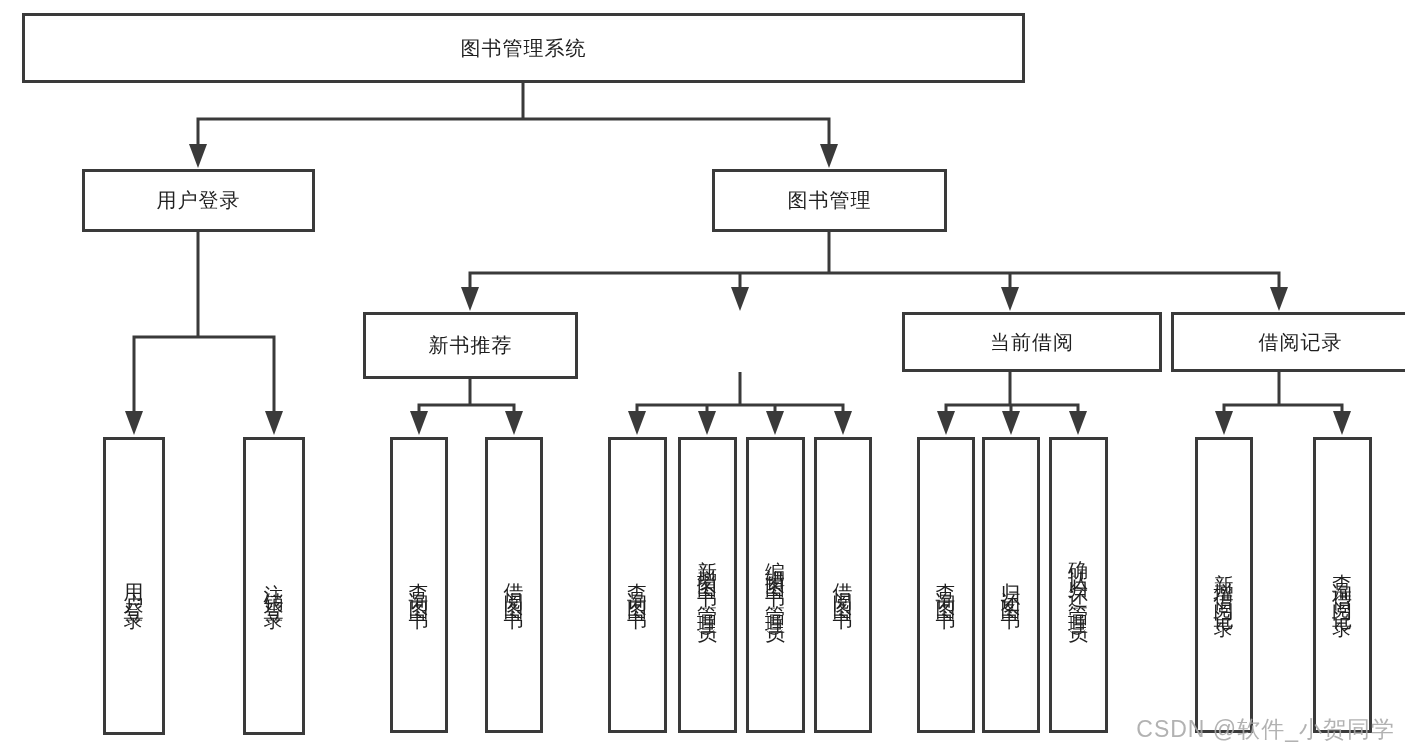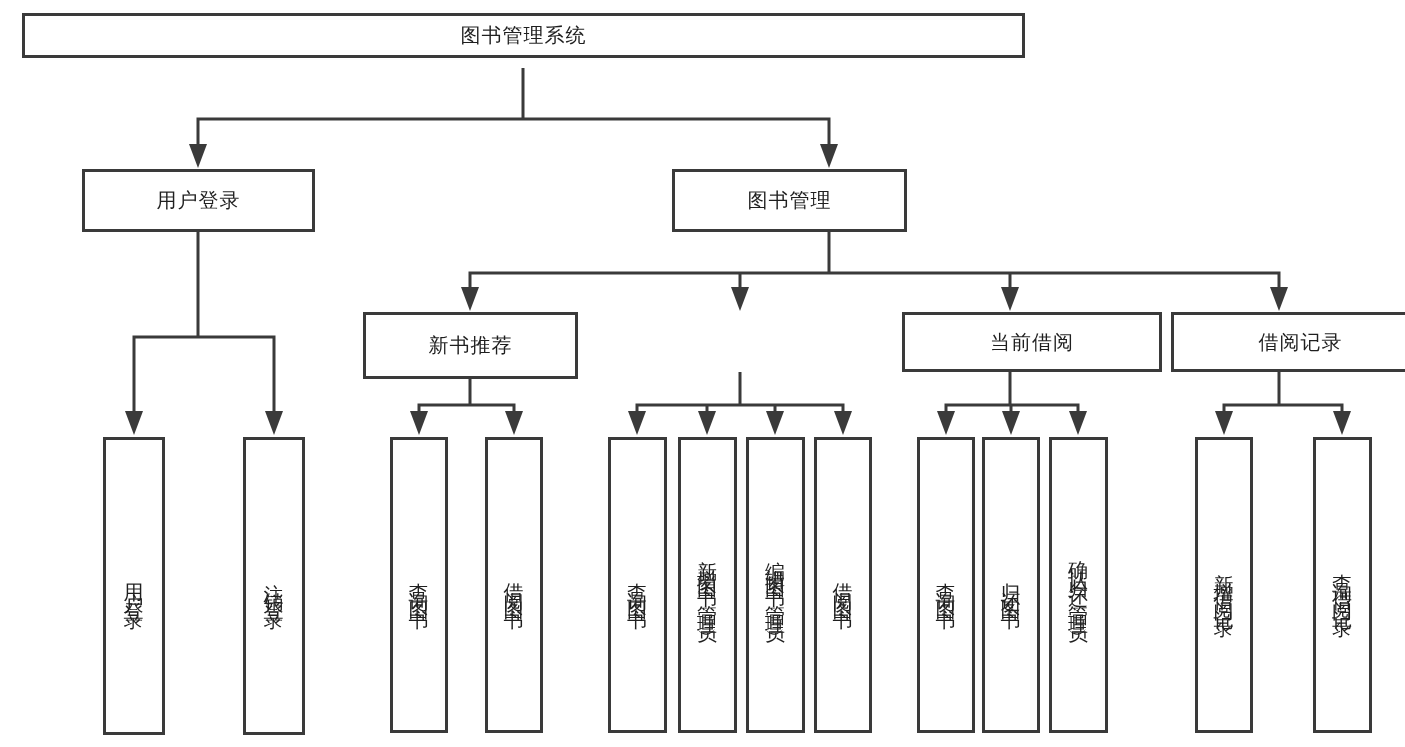--- a/index.html
+++ b/index.html
@@ -53,28 +53,28 @@
       <polygon points="766,411 784,411 775,435"></polygon>
       <polygon points="834,411 852,411 843,435"></polygon>
       <polygon points="937,411 955,411 946,435"></polygon>
       <polygon points="1002,411 1020,411 1011,435"></polygon>
       <polygon points="1069,411 1087,411 1078,435"></polygon>
       <polygon points="1215,411 1233,411 1224,435"></polygon>
       <polygon points="1333,411 1351,411 1342,435"></polygon>
     </g>
   </svg>
 
-  <div class="node" style="left:22px; top:13px; width:1003px; height:45px;">
+  <div class="node" style="left:22px; top:13px; width:1003px; height:70px;">
     <span>图书管理系统</span>
   </div>
 
   <div class="node" style="left:82px; top:169px; width:233px; height:63px;">
     <span>用户登录</span>
   </div>
-  <div class="node" style="left:672px; top:169px; width:235px; height:63px;">
+  <div class="node" style="left:712px; top:169px; width:235px; height:63px;">
     <span>图书管理</span>
   </div>
 
   <div class="node" style="left:363px; top:312px; width:215px; height:67px;">
     <span>新书推荐</span>
   </div>
   <div class="node" style="left:902px; top:312px; width:260px; height:60px;">
     <span>当前借阅</span>
   </div>
   <div class="node" style="left:1171px; top:312px; width:259px; height:60px;">
@@ -118,14 +118,15 @@
     <span>确认归还（管理员）</span>
   </div>
 
   <div class="node vnode" style="left:1195px; top:437px; width:58px; height:296px;">
     <span>新增借阅记录</span>
   </div>
   <div class="node vnode" style="left:1313px; top:437px; width:59px; height:296px;">
     <span>查询借阅记录</span>
   </div>
 
+  <div class="watermark">CSDN @软件_小贺同学</div>
 
 </div>
 
 </body></html>

